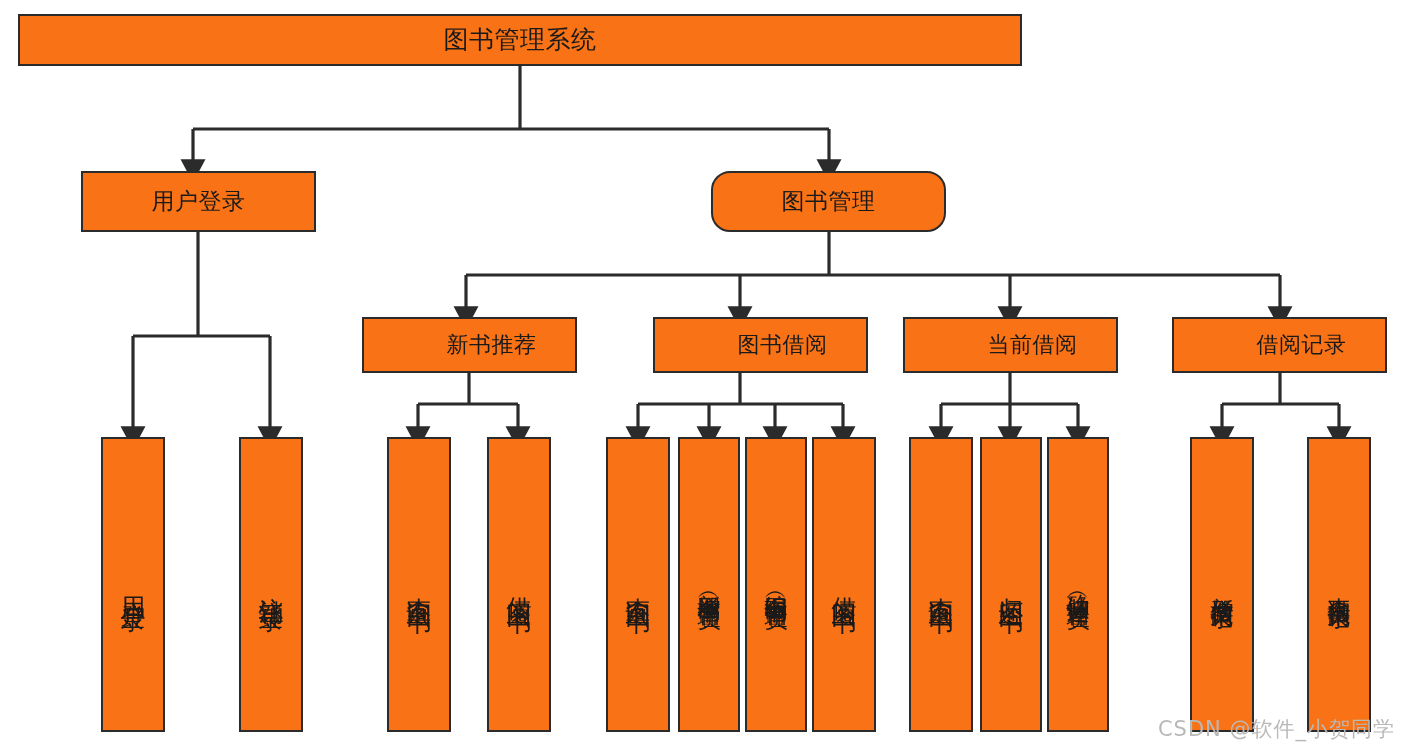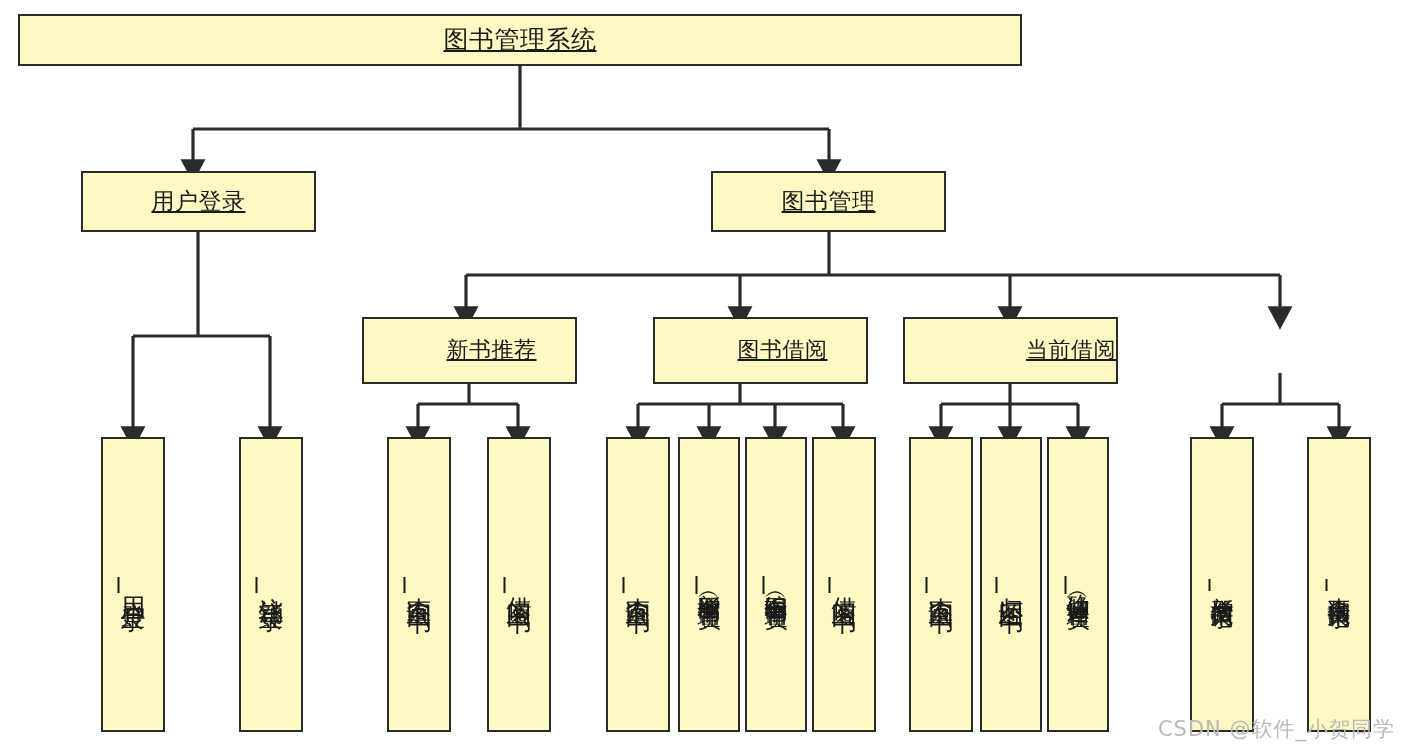--- a/index.html
+++ b/index.html
@@ -13,46 +13,45 @@
   }
   #diagram-root{position:absolute;left:0;top:0;width:1405px;height:747px;}
 
   
   #connectors{position:absolute;left:0;top:0;width:1405px;height:747px;}
 
   
   .node{
     position:absolute;
     box-sizing:border-box;
-    background:#fef9c3;
+    background:#f97316;
     border:2.5px solid #2b2b2b;
     display:flex;
     align-items:center;
     justify-content:center;
     color:#1a1a1a;
-    text-decoration:underline;
   }
   .node .label{
     display:block;
     text-align:center;
     line-height:1.12;
     white-space:nowrap;
     letter-spacing:0.5px;
   }
 
   
   #node-root{left:18px;top:14px;width:1004px;height:52px;}
   #node-root .label{font-size:25px;}
 
   
   .node-l2{height:61px;}
   .node-l2 .label{font-size:23px;}
 
   
-  .node-l3{height:67px;padding-left:44px;}
+  .node-l3{height:56px;padding-left:44px;}
   .node-l3 .label{font-size:22px;}
 
   
   .node-leaf{
     top:437px;height:295px;
     align-items:center;
     justify-content:center;
     padding:6px 0;
   }
   .node-leaf .label{
@@ -132,32 +131,35 @@
     </g>
   </svg>
 
   <div class="node" id="node-root">
     <span class="label">图书管理系统</span>
   </div>
 
   <div class="node node-l2" style="left:81px;top:171px;width:235px;">
     <span class="label">用户登录</span>
   </div>
-  <div class="node node-l2" style="left:711px;top:171px;width:235px;">
+  <div class="node node-l2" style="left:711px;top:171px;width:235px;border-radius:19px;">
     <span class="label">图书管理</span>
   </div>
 
   <div class="node node-l3" style="left:362px;top:317px;width:215px;">
     <span class="label">新书推荐</span>
   </div>
   <div class="node node-l3" style="left:633px;top:317px;width:215px;margin-left:20px;">
     <span class="label">图书借阅</span>
   </div>
-  <div class="node node-l3" style="left:903px;top:317px;width:215px;justify-content:flex-end;">
+  <div class="node node-l3" style="left:903px;top:317px;width:215px;">
     <span class="label">当前借阅</span>
+  </div>
+  <div class="node node-l3" style="left:1172px;top:317px;width:215px;">
+    <span class="label">借阅记录</span>
   </div>
 
   <div class="node node-leaf" style="left:101px;width:64px;">
     <span class="label">用户登录</span>
   </div>
   <div class="node node-leaf" style="left:239px;width:64px;">
     <span class="label">注销登录</span>
   </div>
 
   <div class="node node-leaf" style="left:387px;width:64px;">

